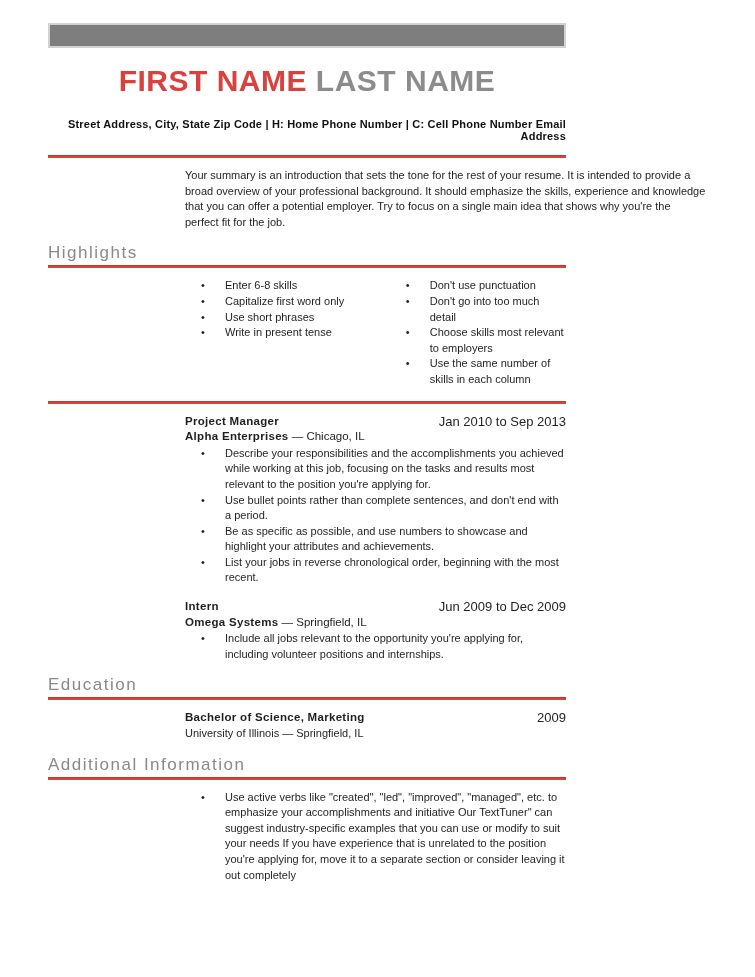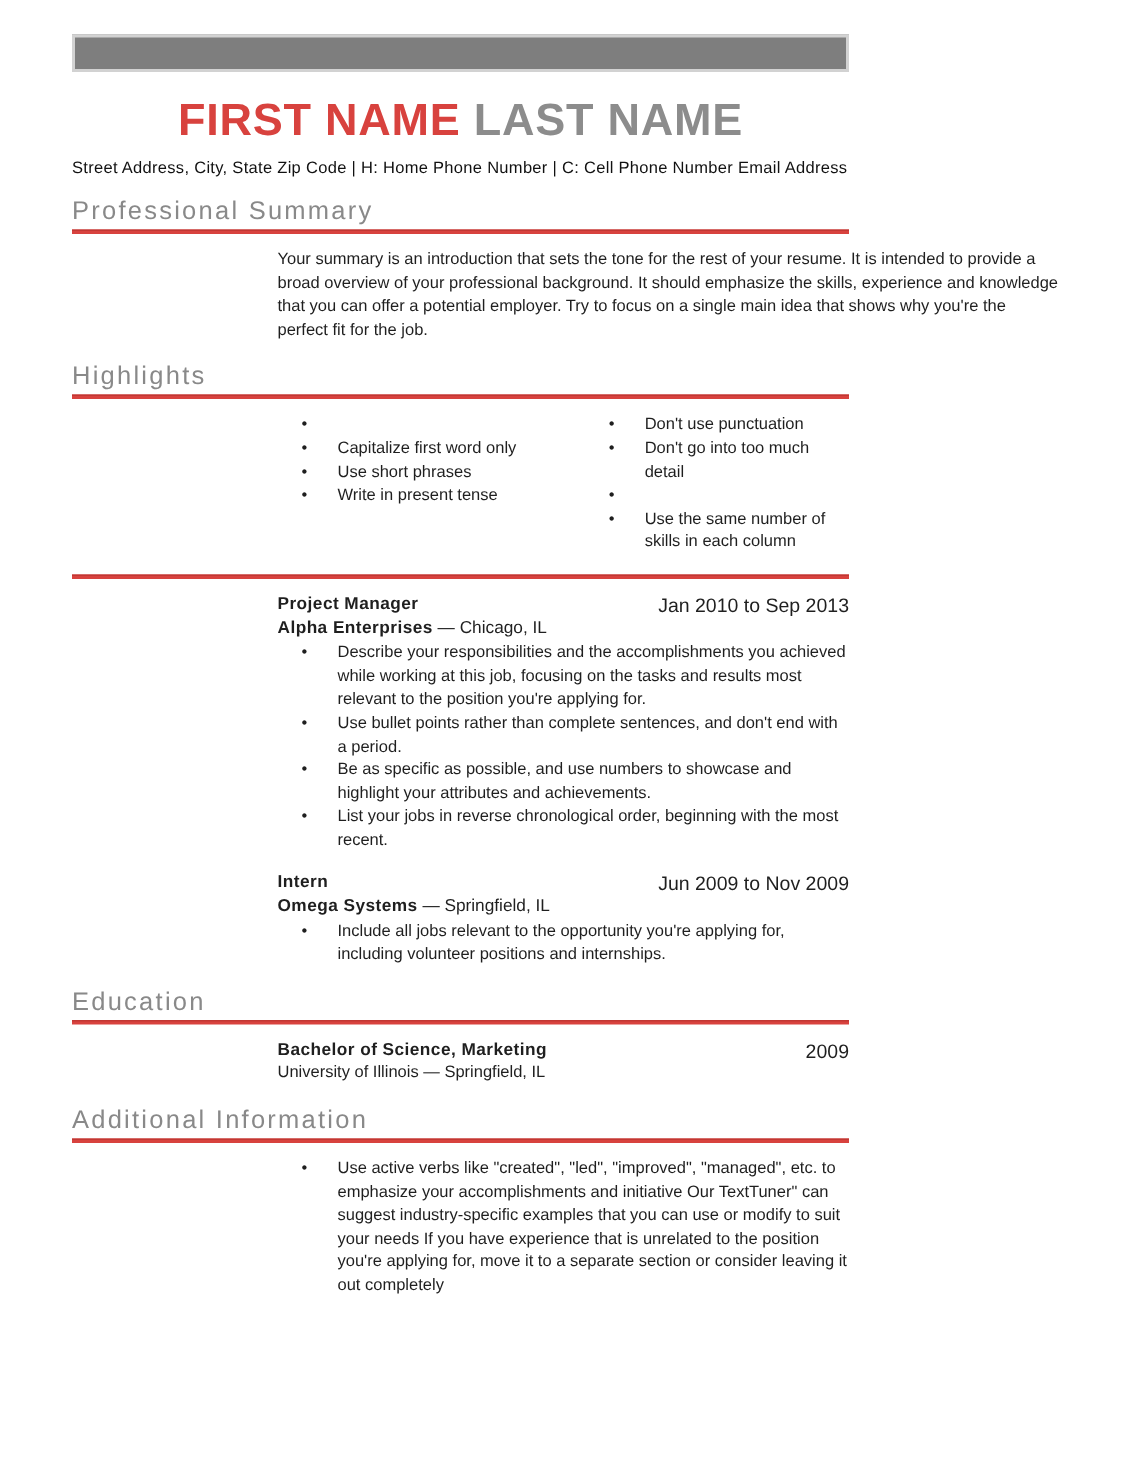--- a/index.html
+++ b/index.html
@@ -25,24 +25,24 @@
     text-align: center;
     font-size: 30px;
     font-weight: bold;
     letter-spacing: 0.5px;
     line-height: 34px;
     white-space: nowrap;
   }
   .name-first { color: #d8423e; }
   .name-last  { color: #8c8c8c; }
   .contact-line {
-    margin-top: 8px;
-    text-align: left;
+    margin-top: 20px;
+    text-align: right;
     font-size: 11px;
-    font-weight: normal;
+    font-weight: bold;
     letter-spacing: 0.2px;
     color: #111;
   }
   .section { margin-top: 13px; }
   .section-heading {
     font-size: 17px;
     color: #898989;
     letter-spacing: 1.5px;
     line-height: 20px;
   }
@@ -93,35 +93,35 @@
 
   <div class="top-bar"></div>
 
   <div class="name-title">
     <span class="name-first">FIRST NAME </span><span class="name-last">LAST NAME</span>
   </div>
 
   <div class="contact-line">Street Address, City, State Zip Code | H: Home Phone Number | C: Cell Phone Number Email Address</div>
 
   <div class="section">
-    <div class="section-heading">Professional Summary</div>
     <div class="section-rule"></div>
     <div class="section-content">
       <div class="summary-text">Your summary is an introduction that sets the tone for the rest of your resume. It is intended to provide a broad overview of your professional background. It should emphasize the skills, experience and knowledge that you can offer a potential employer. Try to focus on a single main idea that shows why you're the perfect fit for the job.</div>
     </div>
   </div>
 
   <div class="section">
     <div class="section-heading">Highlights</div>
     <div class="section-rule"></div>
     <div class="section-content">
       <div class="hl-cols">
         <ul class="blist hl-col-left">
           <li>
               <span class="blt">•</span>
+              <span class="btext">Enter 6-8 skills</span>
             </li>
           <li>
               <span class="blt">•</span>
               <span class="btext">Capitalize first word only</span>
             </li>
           <li>
               <span class="blt">•</span>
               <span class="btext">Use short phrases</span>
             </li>
           <li>
@@ -133,20 +133,21 @@
           <li>
               <span class="blt">•</span>
               <span class="btext">Don't use punctuation</span>
             </li>
           <li>
               <span class="blt">•</span>
               <span class="btext">Don't go into too much detail</span>
             </li>
           <li>
               <span class="blt">•</span>
+              <span class="btext">Choose skills most relevant to employers</span>
             </li>
           <li>
               <span class="blt">•</span>
               <span class="btext">Use the same number of skills in each column</span>
             </li>
         </ul>
       </div>
     </div>
   </div>
 
@@ -176,21 +177,21 @@
           <li>
               <span class="blt">•</span>
               <span class="btext">List your jobs in reverse chronological order, beginning with the most recent.</span>
             </li>
         </ul>
       </div>
 
       <div class="job">
         <div class="row-split">
           <span class="job-role">Intern</span>
-          <span class="job-dates">Jun 2009 to Nov 2009</span>
+          <span class="job-dates">Jun 2009 to Dec 2009</span>
         </div>
         <div class="job-company"><b>Omega Systems</b><span> — Springfield, IL</span></div>
         <ul class="blist">
           <li>
               <span class="blt">•</span>
               <span class="btext">Include all jobs relevant to the opportunity you're applying for, including volunteer positions and internships.</span>
             </li>
         </ul>
       </div>
 

